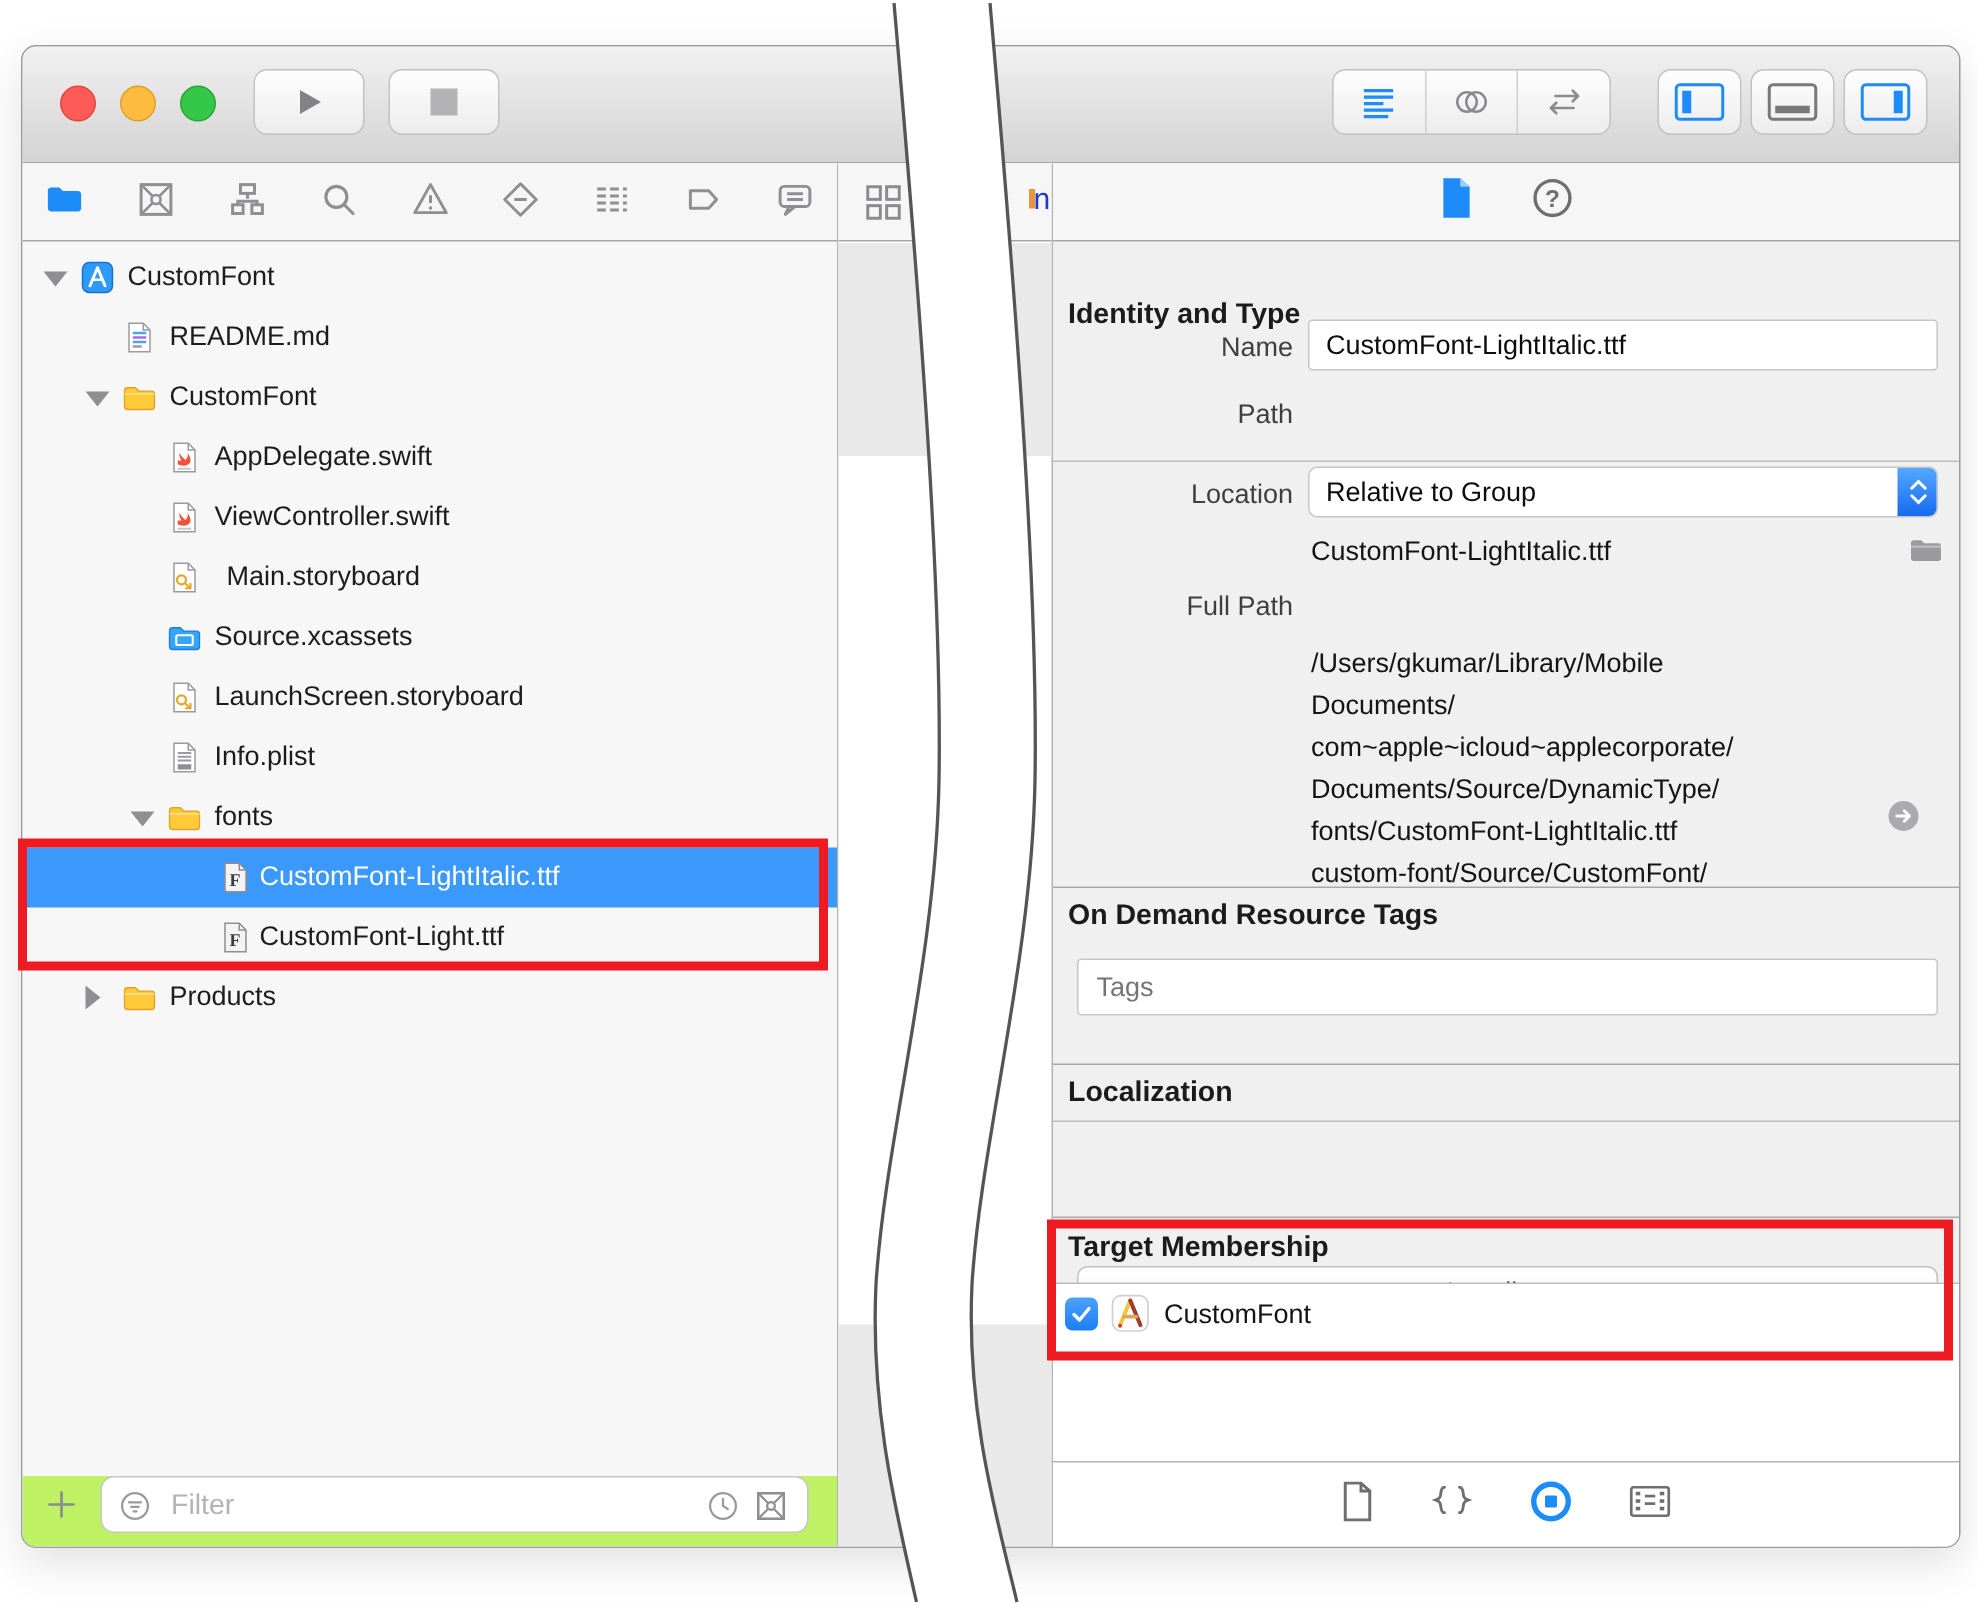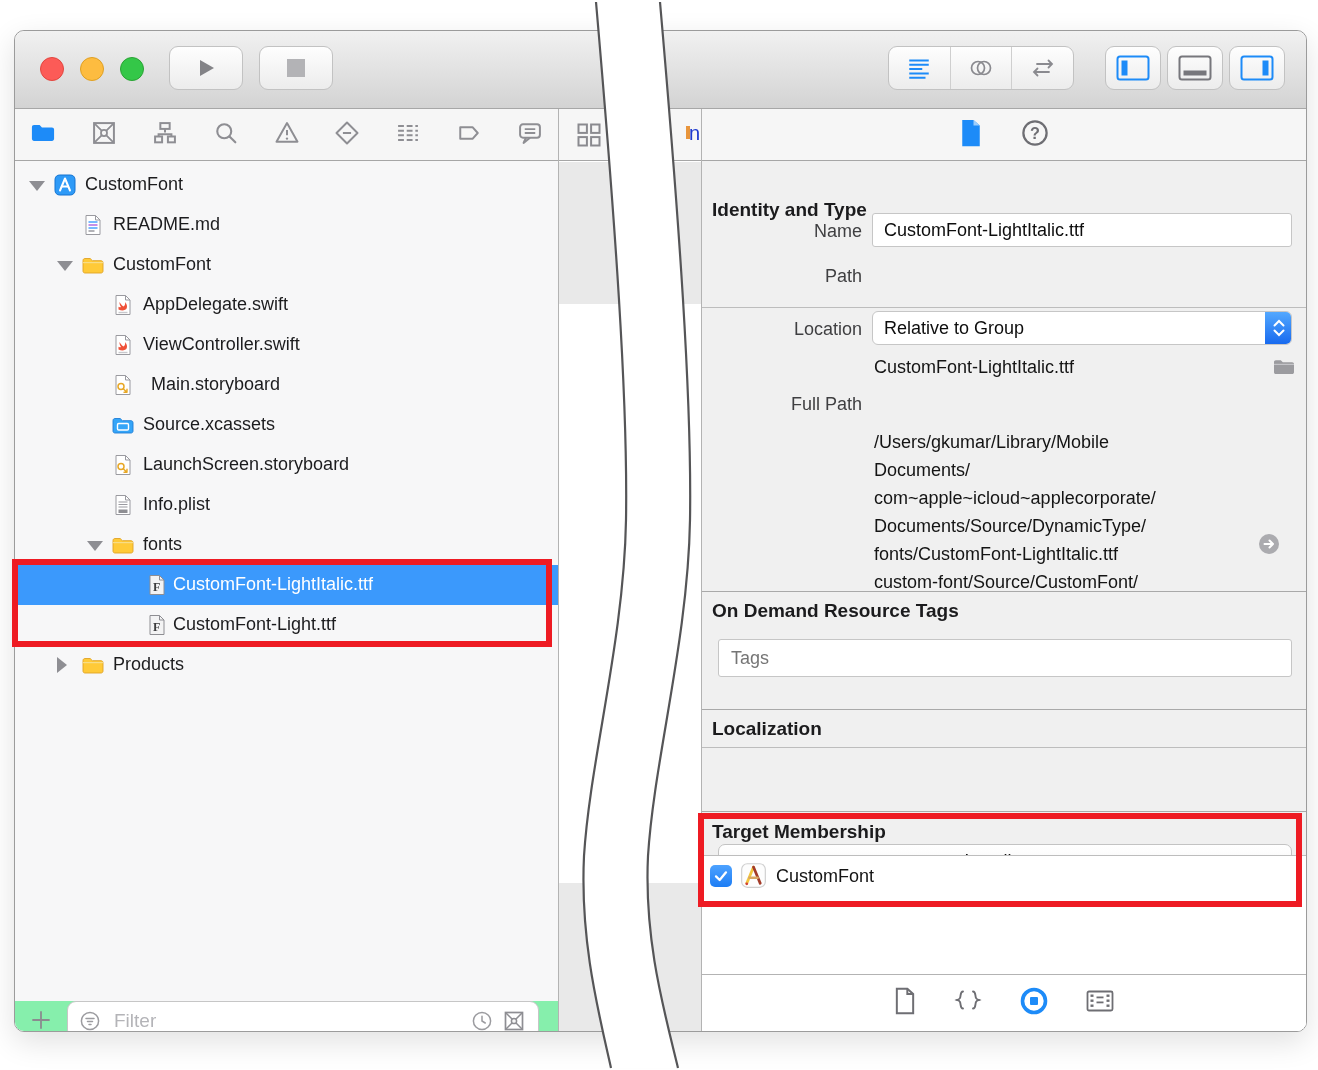--- a/index.html
+++ b/index.html
@@ -35,21 +35,21 @@
   
   .tree{position:absolute;left:0;top:53px;width:543px;bottom:47px;padding-top:3px;}
   .tree-row{position:relative;height:40px;display:block;}
   .tree-row .lbl{position:absolute;top:9px;font-size:18px;color:#1c1c1e;white-space:nowrap;}
   .tree-row.sel{background:#3b99fc;}
   .tree-row.sel .lbl{color:#fff;}
   .arrow-down{position:absolute;top:16px;width:0;height:0;border-left:8px solid transparent;border-right:8px solid transparent;border-top:10px solid #8e8e93;}
   .arrow-right{position:absolute;top:12px;width:0;height:0;border-top:8px solid transparent;border-bottom:8px solid transparent;border-left:10px solid #8e8e93;}
   .ticon{position:absolute;top:8px;width:24px;height:24px;}
   
-  .filterbar{position:absolute;left:0;bottom:0;width:543px;height:30px;background:#86efac;}
+  .filterbar{position:absolute;left:0;bottom:0;width:543px;height:47px;background:#bef264;}
   .ffield{position:absolute;left:52px;top:0px;width:472px;height:38px;background:#fff;border:1px solid #c6c6c6;border-radius:9px;box-sizing:border-box;}
   .ffield input{position:absolute;left:44px;top:3px;width:330px;height:30px;border:none;outline:none;font-size:19px;color:#333;background:transparent;font-family:inherit;}
   .ffield input::placeholder{color:#b4b4b8;}
   
   .secthead{position:absolute;font-size:19px;font-weight:bold;color:#1b1b1d;}
   .flabel{position:absolute;font-size:18px;color:#3f3f41;text-align:right;width:150px;}
   .field{position:absolute;background:#fff;border:1px solid #c6c6c6;box-sizing:border-box;font-size:18px;color:#0d0d0d;
     display:flex;align-items:center;padding-left:11px;white-space:nowrap;overflow:hidden;}
   .stepper{position:absolute;right:-1px;top:-1px;width:27px;height:34px;border-radius:0 6px 6px 0;
     background:linear-gradient(#55aaff,#1668ee);display:flex;flex-direction:column;align-items:center;justify-content:center;gap:2px;}

